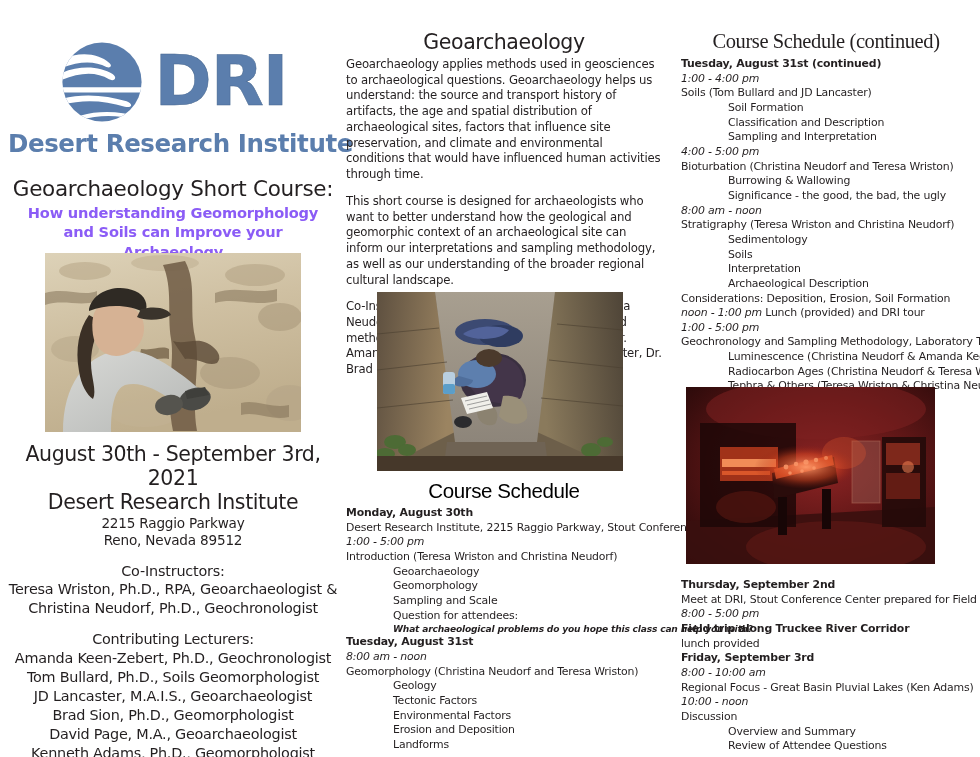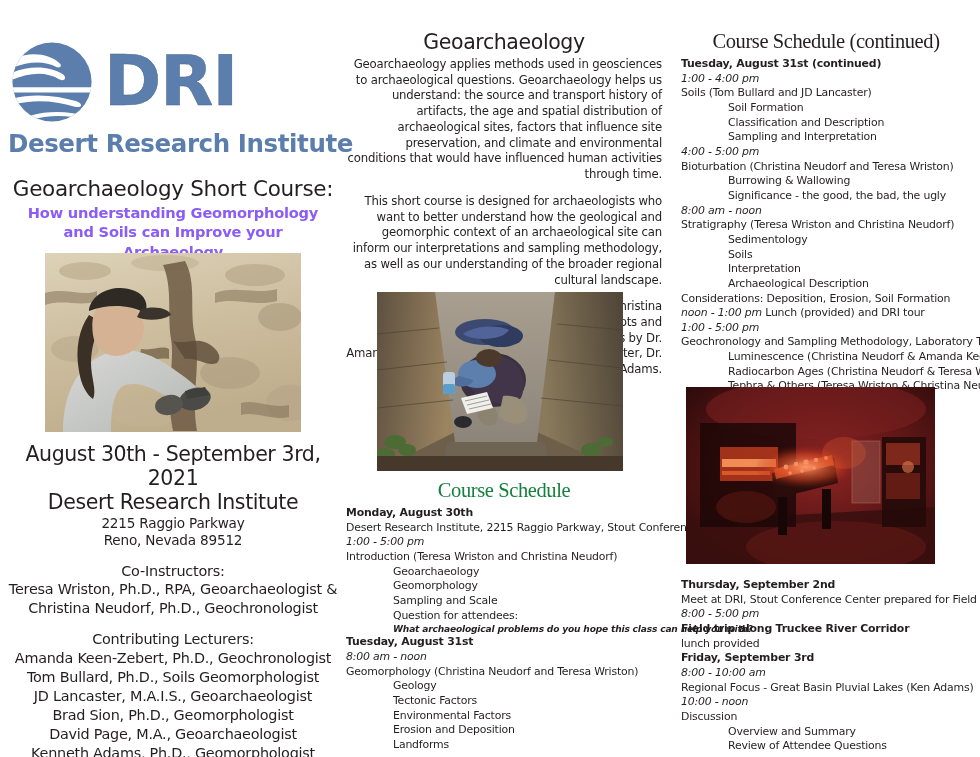--- a/index.html
+++ b/index.html
@@ -16,21 +16,21 @@
   .page { position: relative; width: 980px; height: 757px; }
 
   
   .col { position: absolute; top: 0; height: 757px; }
   .col-left   { left: 8px;   width: 330px; }
   .col-mid    { left: 343px; width: 322px; }
   .col-right  { left: 678px; width: 296px; }
 
   
   .logo-block { position:absolute; left:0; top:38px; width:330px; text-align:center; }
-  .logo-row { display:flex; align-items:center; gap:8px; }
+  .logo-row { display:flex; align-items:center; justify-content:center; gap:8px; }
   .logo-mark { width:88px; height:88px; flex:0 0 auto; }
   .logo-dri {
     font-family: "DejaVu Sans", sans-serif;
     font-weight: 700;
     font-size: 69px;
     letter-spacing: -1px;
     color: #5b7ead;
     line-height: 0.92;
     -webkit-text-stroke: 0.5px #47678f;
   }
@@ -101,30 +101,30 @@
   .mid-title {
     position:absolute; left:0; top:30px; width:322px;
     text-align:center;
     font-family:"DejaVu Sans", sans-serif;
     font-size:20.5px; letter-spacing:-0.4px; color:#231f20;
   }
   .mid-body {
     position:absolute; left:3px; top:57px; width:316px;
     font-family:"DejaVu Sans", sans-serif;
     font-size:11.7px; line-height:1.345; letter-spacing:-0.18px; color:#231f20;
-    text-align:right;
+    text-align:left;
   }
   .mid-body p { margin:0 0 11px 0; }
   .mid-body p:last-child { margin-bottom:0; }
 
   .sched-title {
     position:absolute; left:0; top:479px; width:322px;
     text-align:center;
-    font-family:Liberation Serif, serif;
-    font-size:20.5px; letter-spacing:-0.4px; color:#15803d;
+    font-family:Liberation Sans, sans-serif;
+    font-size:20.5px; letter-spacing:-0.4px; color:#000000;
   }
   .sched-title-r {
     position:absolute; left:0; top:30px; width:296px;
     text-align:center;
     font-family:Liberation Serif, serif;
     font-size:20.5px; letter-spacing:-0.4px; color:#231f20;
   }
 
   
   .sched { position:absolute; left:3px; font-family:"DejaVu Sans", sans-serif;

